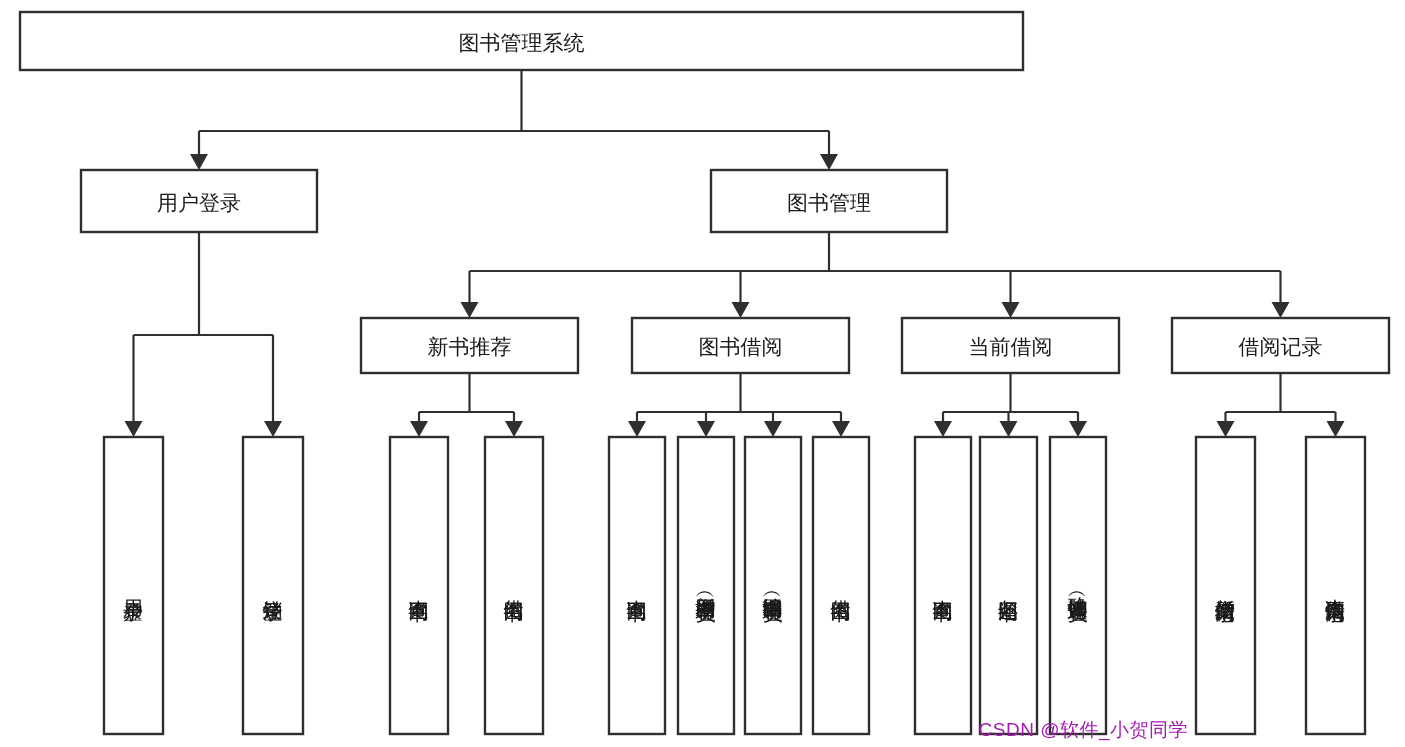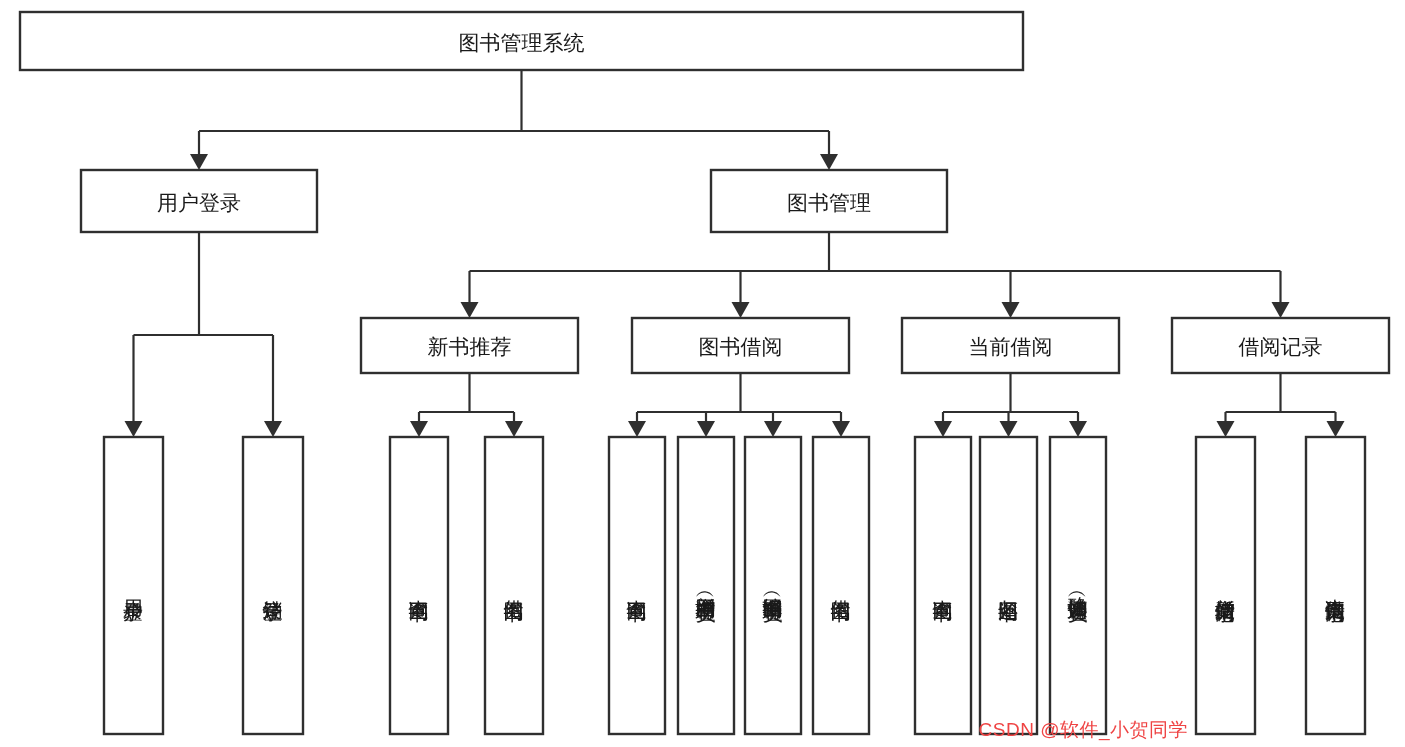--- a/index.html
+++ b/index.html
@@ -63,21 +63,21 @@
     text-align: center;
     white-space: nowrap;
     pointer-events: none;
   }
   .watermark {
     position: absolute;
     right: 6px;
     bottom: 4px;
     font-family: "Liberation Sans", "DejaVu Sans", sans-serif;
     font-size: 19px;
-    color: #ef4444;
+    color: #a21caf;
     white-space: nowrap;
     letter-spacing: 0.5px;
     margin-top: 24px;
   }
 </style>
 </head>
 <body>
 
 <div id="diagram-root">
 

